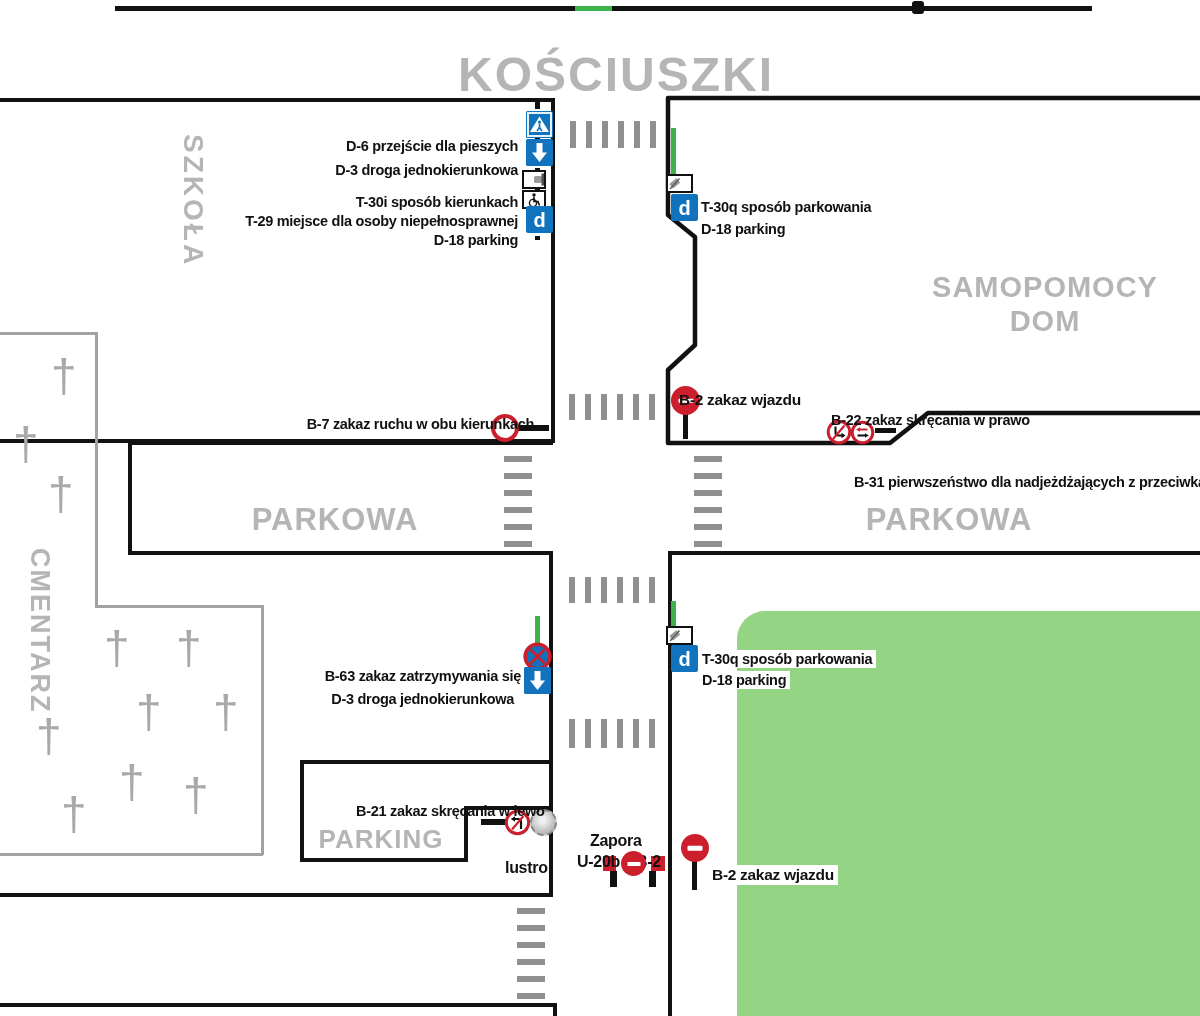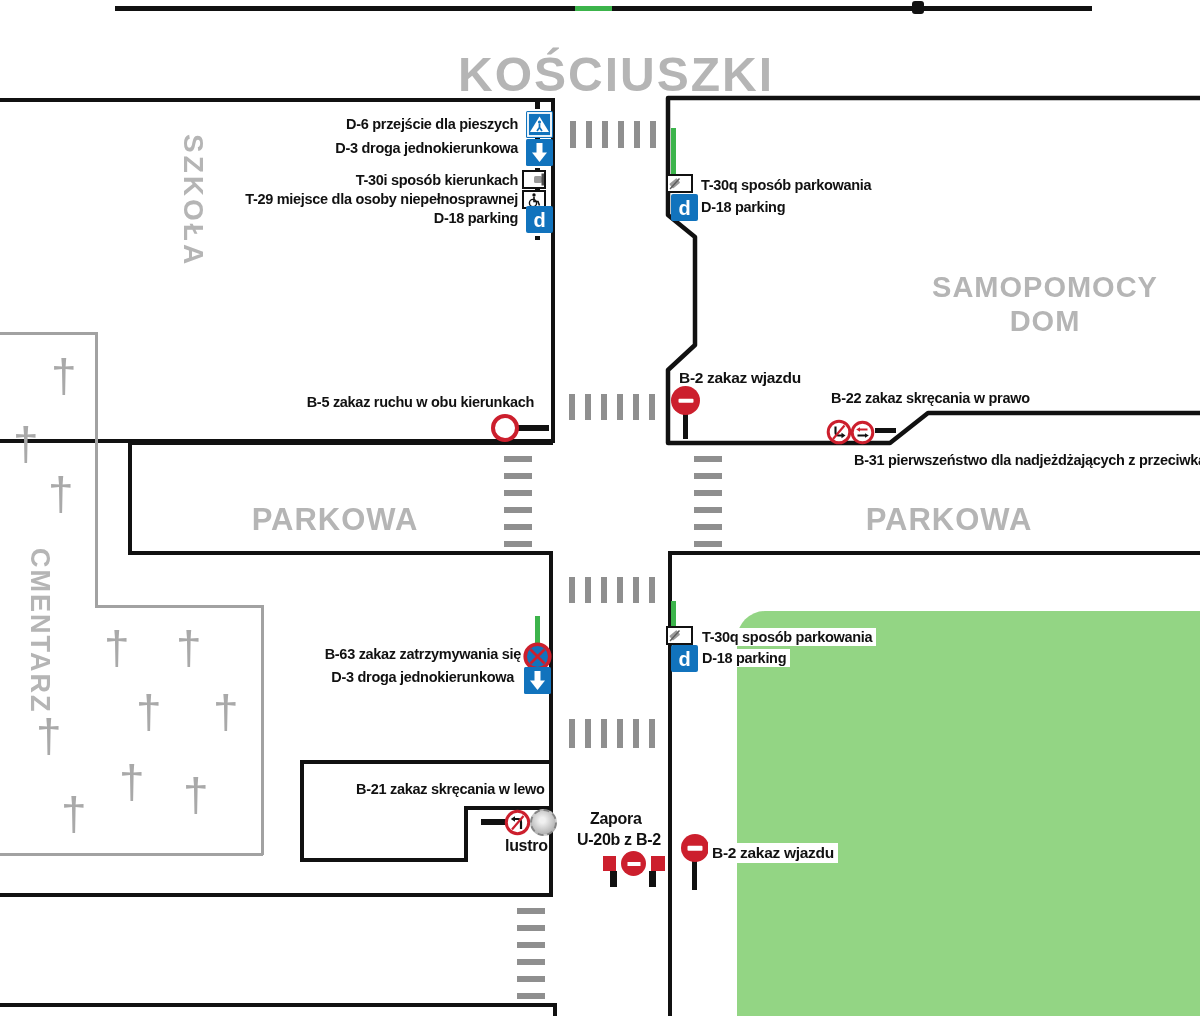--- a/index.html
+++ b/index.html
@@ -5,21 +5,21 @@
   html,body{margin:0;padding:0;background:#fff;}
   #canvas{position:relative;width:1200px;height:1016px;overflow:hidden;background:#fff;
           font-family:"Liberation Sans",sans-serif;}
   .ln{position:absolute;background:#111;}
   .gln{position:absolute;background:#a2a2a2;}
   .blk{position:absolute;border:4px solid #111;box-sizing:border-box;background:transparent;}
   .area-label{position:absolute;color:#b5b5b5;font-weight:bold;letter-spacing:1px;
               text-align:center;white-space:nowrap;z-index:4;}
   .vtext{writing-mode:vertical-rl;letter-spacing:3px;}
   .sign-label{position:absolute;font-weight:bold;font-size:14.5px;letter-spacing:-0.3px;
-              color:#111;white-space:nowrap;z-index:6;}
+              color:#111;white-space:nowrap;z-index:6;margin-top:22px;}
   .lbl-r{text-align:right;width:300px;}
   .wbg{background:#fff;padding:1px 4px;}
   .cw-v{position:absolute;background:repeating-linear-gradient(to right,#8f8f8f 0 6px,transparent 6px 16px);z-index:2;}
   .cw-h{position:absolute;background:repeating-linear-gradient(to bottom,#8f8f8f 0 6px,transparent 6px 17px);z-index:2;}
   .sgn{position:absolute;z-index:5;}
   .pole-g{position:absolute;width:5px;background:#3cb44b;z-index:3;}
   .pole-b{position:absolute;background:#111;z-index:3;}
   .dash-pole{position:absolute;width:5px;background:repeating-linear-gradient(to bottom,#111 0 9px,transparent 9px 17px);z-index:3;}
   .circle-b1{position:absolute;width:28px;height:28px;border-radius:50%;background:#fff;
              border:4px solid #cc1f2d;box-sizing:border-box;z-index:5;}
@@ -103,20 +103,21 @@
 
   <div class="area-label" style="left:441px;top:36px;width:350px;font-size:48px;letter-spacing:2px;margin-top:11px;">KOŚCIUSZKI</div>
   <div class="area-label" style="left:235px;top:502px;width:200px;font-size:31px;">PARKOWA</div>
   <div class="area-label" style="left:849px;top:502px;width:200px;font-size:31px;">PARKOWA</div>
   <div class="area-label vtext" style="left:177px;top:134px;font-size:28px;">SZKOŁA</div>
   <div class="area-label vtext" style="left:24px;top:548px;font-size:27px;letter-spacing:2px;">CMENTARZ</div>
   <div class="area-label" style="left:895px;top:270px;width:300px;font-size:29px;line-height:34px;">
     <div>SAMOPOMOCY</div>
     <div>DOM</div>
   </div>
+  <div class="area-label" style="left:300px;top:824px;width:162px;font-size:26px;">PARKING</div>
 
   <div class="dash-pole" style="left:535px;top:100px;height:140px;"></div>
 
   <svg class="sgn" style="left:526px;top:111px;" width="27" height="27" viewBox="0 0 27 27">
     <rect width="27" height="27" rx="1.5" fill="#1173bd"></rect>
     <rect x="2" y="2" width="23" height="23" fill="none" stroke="#fff" stroke-width="1.8"></rect>
     <polygon points="13.5,5.5 23,21 4,21" fill="#fff"></polygon>
     <circle cx="13.5" cy="11" r="1.6" fill="#1173bd"></circle>
     <path d="M13.5 12.5 V17 M13.5 16.5 L11 20 M13.5 16.5 L16 20" stroke="#1173bd" stroke-width="1.7" fill="none"></path>
   </svg>
@@ -159,21 +160,21 @@
     <path d="M4 15 L13.5 4.5" stroke="#5c5c5c" stroke-width="1.4"></path>
   </svg>
   <div class="dsign" style="left:671px;top:194px;">
     <span>d</span>
   </div>
   <div class="sign-label" style="left:701px;top:177px;">T-30q sposób parkowania</div>
   <div class="sign-label" style="left:701px;top:199px;">D-18 parking</div>
 
   <div class="circle-b1" style="left:491px;top:414px;"></div>
   <div class="pole-b" style="left:518px;top:425px;width:31px;height:6px;"></div>
-  <div class="sign-label lbl-r" style="left:234px;top:394px;">B-5 zakaz ruchu w obu kierunkach</div>
+  <div class="sign-label lbl-r" style="left:234px;top:394px;">B-7 zakaz ruchu w obu kierunkach</div>
 
   <div class="circle-b2" style="left:671px;top:386px;width:29px;height:29px;">
       <i class="wbar"></i>
     </div>
   <div class="pole-b" style="left:683px;top:414px;width:5px;height:25px;"></div>
   <div class="sign-label" style="left:679px;top:369px;font-size:15.5px;">B-2 zakaz wjazdu</div>
 
   <svg class="sgn" style="left:826px;top:419px;" width="26" height="26" viewBox="0 0 26 26">
     <circle cx="13" cy="13" r="10.8" fill="#fff" stroke="#cc1f2d" stroke-width="3"></circle>
     <path d="M9.5 7.5 V13.5 A3 3 0 0 0 12.5 16.5 H16" stroke="#111" stroke-width="2.1" fill="none"></path>

